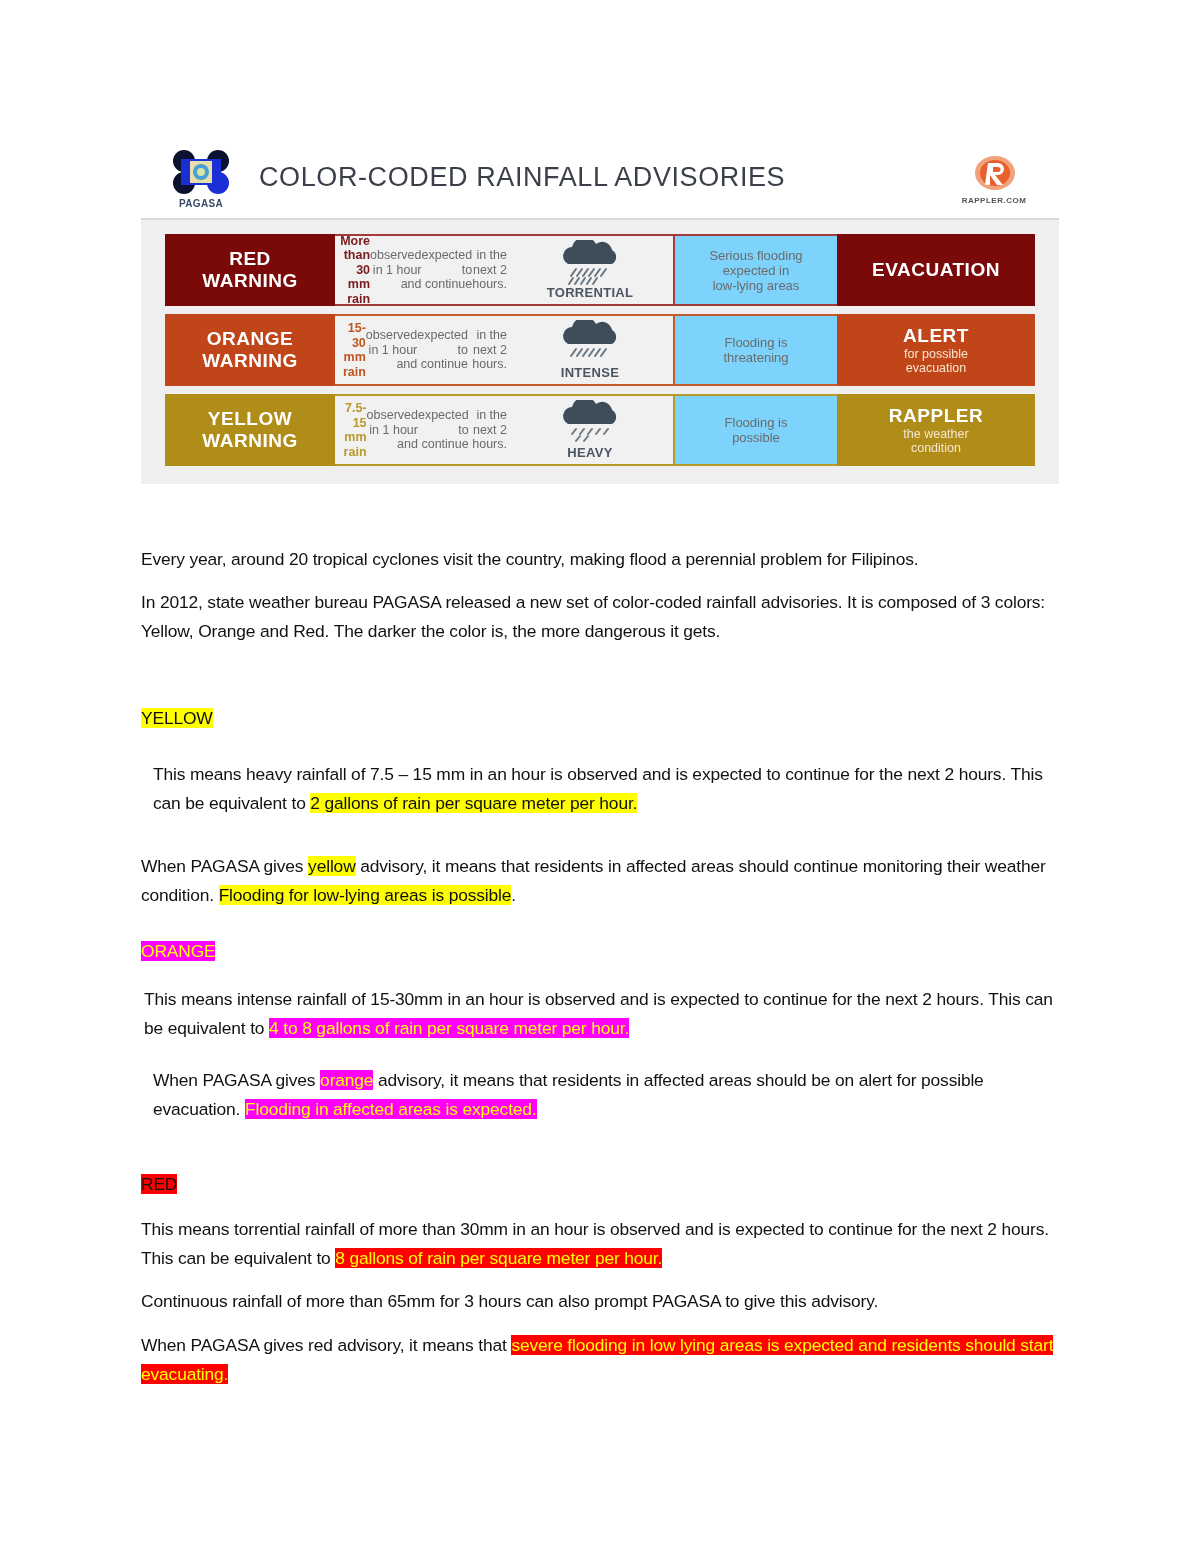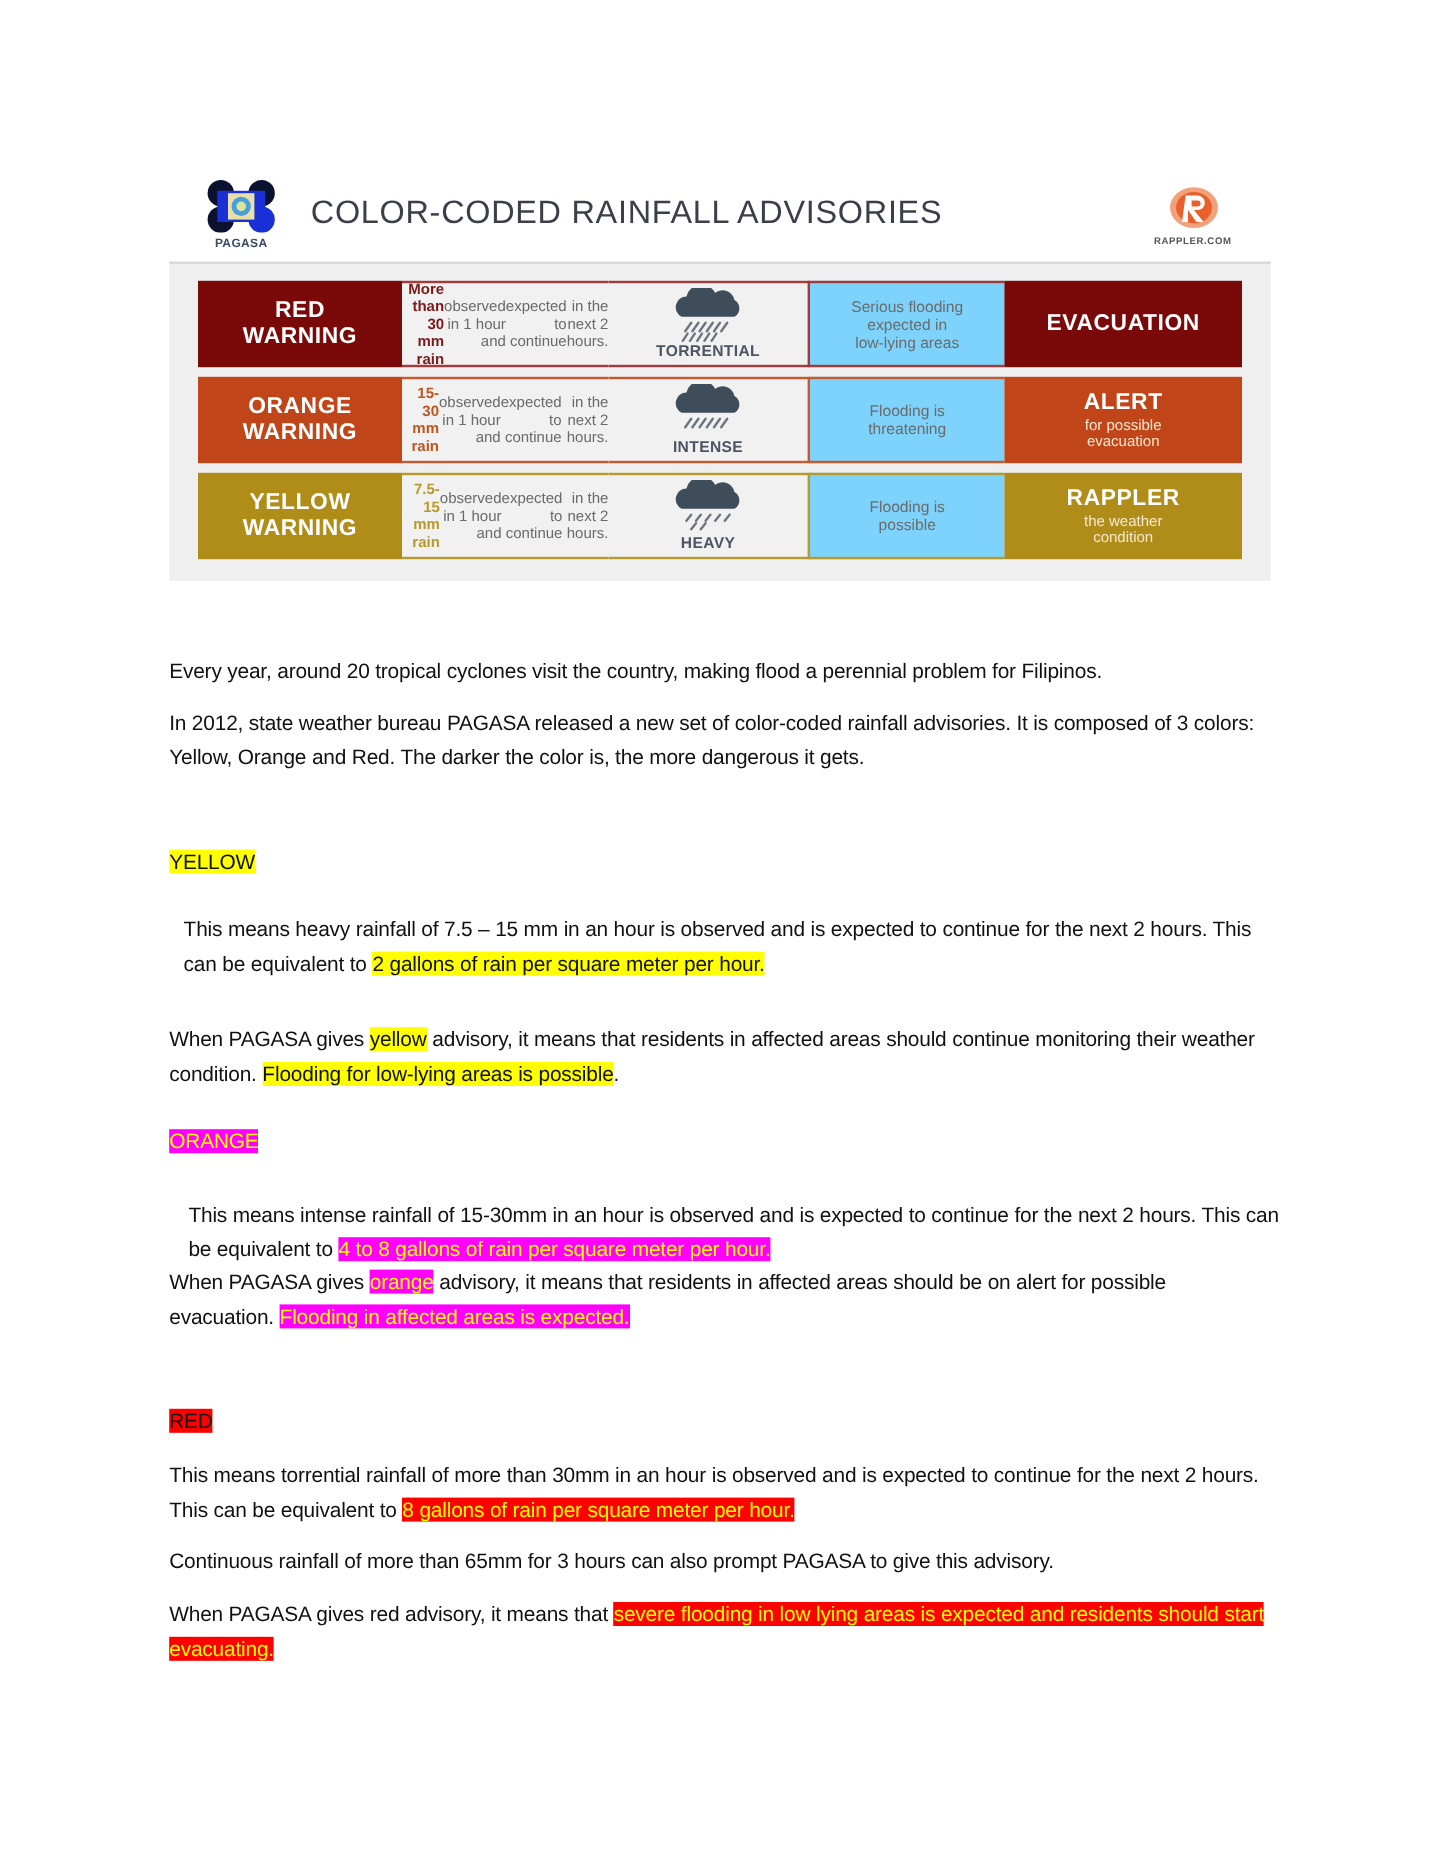--- a/index.html
+++ b/index.html
@@ -210,21 +210,21 @@
 <div class="doc">
 
   <p class="p" style="top:545px;margin:0;">Every year, around 20 tropical cyclones visit the country, making flood a perennial problem for Filipinos.</p>
   <p class="p" style="top:588px;margin:0;">In 2012, state weather bureau PAGASA released a new set of color-coded rainfall advisories. It is composed of 3 colors: Yellow, Orange and Red. The darker the color is, the more dangerous it gets.</p>
 
   <p class="p" style="top:704px;margin:0;"><span class="hl-yellow">YELLOW</span></p>
   <p class="p" style="top:748px;margin:12px;"><span>This means heavy rainfall of 7.5 – 15 mm in an hour is observed and is expected to continue for the next 2 hours. This can be equivalent to </span><span class="hl-yellow">2 gallons of rain per square meter per hour.</span></p>
   <p class="p" style="top:852px;margin:0;"><span>When PAGASA gives </span><span class="hl-yellow">yellow</span><span> advisory, it means that residents in affected areas should continue monitoring their weather condition. </span><span class="hl-yellow">Flooding for low-lying areas is possible</span><span>.</span></p>
 
   <p class="p" style="top:937px;margin:0;"><span class="hl-magenta">ORANGE</span></p>
-  <p class="p" style="top:982px;margin:16px;"><span>This means intense rainfall of 15-30mm in an hour is observed and is expected to continue for the next 2 hours. This can be equivalent to </span><span class="hl-magenta">4 to 8 gallons of rain per square meter per hour.</span></p>
-  <p class="p" style="top:1054px;margin:0;"><span>When PAGASA gives </span><span class="hl-magenta">orange</span><span> advisory, it means that residents in affected areas should be on alert for possible evacuation. </span><span class="hl-magenta">Flooding in affected areas is expected.</span></p>
+  <p class="p" style="top:982px;margin:3px;"><span>This means intense rainfall of 15-30mm in an hour is observed and is expected to continue for the next 2 hours. This can be equivalent to </span><span class="hl-magenta">4 to 8 gallons of rain per square meter per hour.</span></p>
+  <p class="p" style="top:1054px;margin:12px;"><span>When PAGASA gives </span><span class="hl-magenta">orange</span><span> advisory, it means that residents in affected areas should be on alert for possible evacuation. </span><span class="hl-magenta">Flooding in affected areas is expected.</span></p>
 
   <p class="p" style="top:1170px;margin:0;"><span class="hl-red-heading">RED</span></p>
   <p class="p" style="top:1215px;margin:0;"><span>This means torrential rainfall of more than 30mm in an hour is observed and is expected to continue for the next 2 hours. This can be equivalent to </span><span class="hl-red">8 gallons of rain per square meter per hour.</span></p>
   <p class="p" style="top:1287px;margin:0;">Continuous rainfall of more than 65mm for 3 hours can also prompt PAGASA to give this advisory.</p>
   <p class="p" style="top:1331px;margin:0;"><span>When PAGASA gives red advisory, it means that </span><span class="hl-red">severe flooding in low lying areas is expected and residents should start evacuating.</span></p>
 
 </div>
 
 </body></html>

